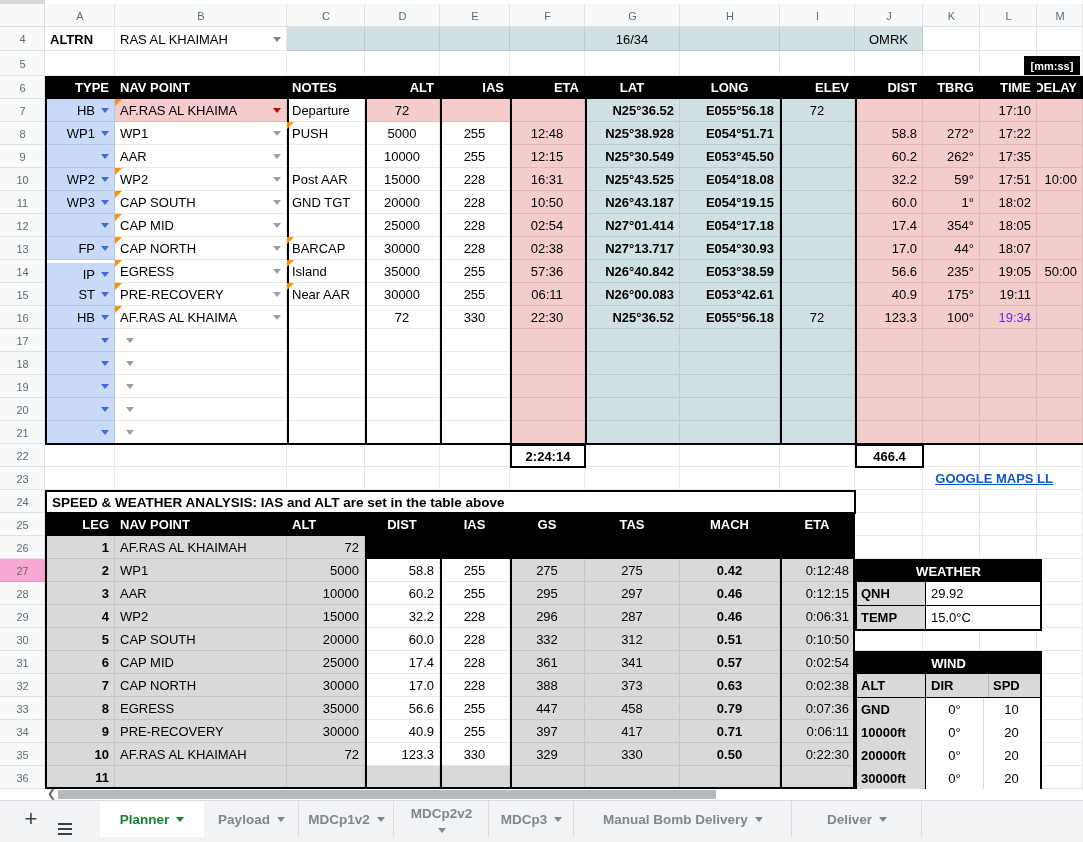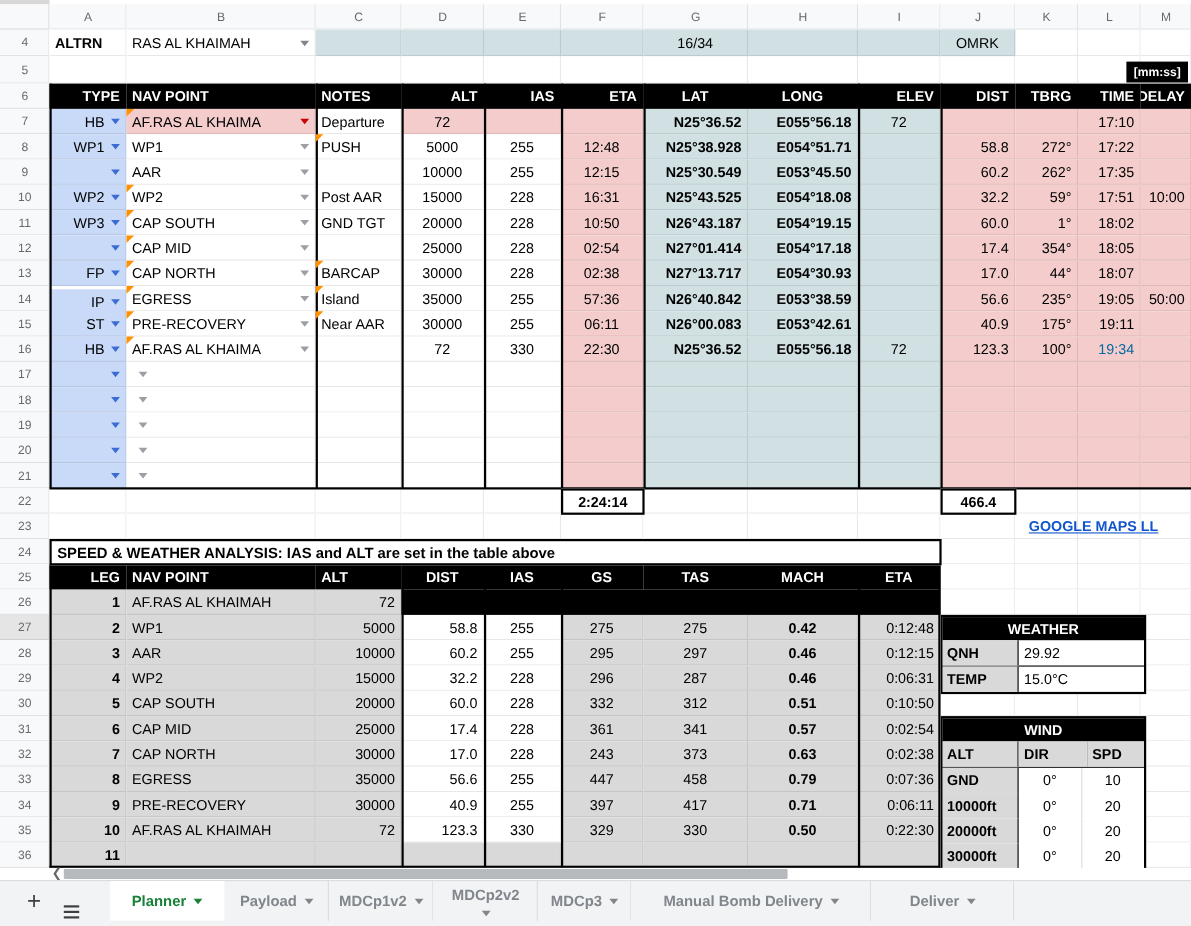--- a/index.html
+++ b/index.html
@@ -84,21 +84,21 @@
       <div class="cell hdrtxt" style="left: 0px; top: 329px; width: 45px; height: 23px; background: rgb(248, 249, 250); justify-content: center;">17</div>
       <div class="cell hdrtxt" style="left: 0px; top: 352px; width: 45px; height: 23px; background: rgb(248, 249, 250); justify-content: center;">18</div>
       <div class="cell hdrtxt" style="left: 0px; top: 375px; width: 45px; height: 23px; background: rgb(248, 249, 250); justify-content: center;">19</div>
       <div class="cell hdrtxt" style="left: 0px; top: 398px; width: 45px; height: 23px; background: rgb(248, 249, 250); justify-content: center;">20</div>
       <div class="cell hdrtxt" style="left: 0px; top: 421px; width: 45px; height: 23px; background: rgb(248, 249, 250); justify-content: center;">21</div>
       <div class="cell hdrtxt" style="left: 0px; top: 444px; width: 45px; height: 23px; background: rgb(248, 249, 250); justify-content: center;">22</div>
       <div class="cell hdrtxt" style="left: 0px; top: 467px; width: 45px; height: 23px; background: rgb(248, 249, 250); justify-content: center;">23</div>
       <div class="cell hdrtxt" style="left: 0px; top: 490px; width: 45px; height: 23px; background: rgb(248, 249, 250); justify-content: center;">24</div>
       <div class="cell hdrtxt" style="left: 0px; top: 513px; width: 45px; height: 23px; background: rgb(248, 249, 250); justify-content: center;">25</div>
       <div class="cell hdrtxt" style="left: 0px; top: 536px; width: 45px; height: 23px; background: rgb(248, 249, 250); justify-content: center;">26</div>
-      <div class="cell hdrtxt" style="left: 0px; top: 559px; width: 45px; height: 23px; background: #e5e5e5; justify-content: center;">27</div>
+      <div class="cell hdrtxt" style="left: 0px; top: 559px; width: 45px; height: 23px; background: #f9a8d4; justify-content: center;">27</div>
       <div class="cell hdrtxt" style="left: 0px; top: 582px; width: 45px; height: 23px; background: rgb(248, 249, 250); justify-content: center;">28</div>
       <div class="cell hdrtxt" style="left: 0px; top: 605px; width: 45px; height: 23px; background: rgb(248, 249, 250); justify-content: center;">29</div>
       <div class="cell hdrtxt" style="left: 0px; top: 628px; width: 45px; height: 23px; background: rgb(248, 249, 250); justify-content: center;">30</div>
       <div class="cell hdrtxt" style="left: 0px; top: 651px; width: 45px; height: 23px; background: rgb(248, 249, 250); justify-content: center;">31</div>
       <div class="cell hdrtxt" style="left: 0px; top: 674px; width: 45px; height: 23px; background: rgb(248, 249, 250); justify-content: center;">32</div>
       <div class="cell hdrtxt" style="left: 0px; top: 697px; width: 45px; height: 23px; background: rgb(248, 249, 250); justify-content: center;">33</div>
       <div class="cell hdrtxt" style="left: 0px; top: 720px; width: 45px; height: 23px; background: rgb(248, 249, 250); justify-content: center;">34</div>
       <div class="cell hdrtxt" style="left: 0px; top: 743px; width: 45px; height: 23px; background: rgb(248, 249, 250); justify-content: center;">35</div>
       <div class="cell hdrtxt" style="left: 0px; top: 766px; width: 45px; height: 23px; background: rgb(248, 249, 250); justify-content: center;">36</div>
       <div class="cell" style="left: 45px; top: 27px; width: 70px; height: 24px; background: rgb(255, 255, 255); z-index: 0;"></div>
@@ -691,21 +691,21 @@
       <div class="cell" style="left: 115px; top: 306px; width: 172px; height: 23px; background: rgb(255, 255, 255); justify-content: space-between; font-weight: normal; color: rgb(0, 0, 0); z-index: 2; padding-left: 5px; padding-right: 6px;">AF.RAS AL KHAIMA<span class="caret" style="border-top-color: rgb(154, 160, 166); margin-left: 6px;"></span></div>
       <div class="cell" style="left: 287px; top: 306px; width: 78px; height: 23px; background: rgb(255, 255, 255); justify-content: flex-start; font-weight: normal; color: rgb(0, 0, 0); z-index: 2; padding-left: 5px; padding-right: 6px;"></div>
       <div class="cell" style="left: 365px; top: 306px; width: 75px; height: 23px; background: rgb(255, 255, 255); justify-content: center; font-weight: normal; color: rgb(0, 0, 0); z-index: 2; padding-left: 5px; padding-right: 6px;">72</div>
       <div class="cell" style="left: 440px; top: 306px; width: 70px; height: 23px; background: rgb(255, 255, 255); justify-content: center; font-weight: normal; color: rgb(0, 0, 0); z-index: 2; padding-left: 5px; padding-right: 6px;">330</div>
       <div class="cell" style="left: 510px; top: 306px; width: 75px; height: 23px; background: rgb(244, 204, 204); justify-content: center; font-weight: normal; color: rgb(0, 0, 0); z-index: 2; padding-left: 5px; padding-right: 6px;">22:30</div>
       <div class="cell" style="left: 585px; top: 306px; width: 95px; height: 23px; background: rgb(208, 224, 227); justify-content: flex-end; font-weight: bold; color: rgb(0, 0, 0); z-index: 2; padding-left: 5px; padding-right: 6px;">N25°36.52</div>
       <div class="cell" style="left: 680px; top: 306px; width: 100px; height: 23px; background: rgb(208, 224, 227); justify-content: flex-end; font-weight: bold; color: rgb(0, 0, 0); z-index: 2; padding-left: 5px; padding-right: 6px;">E055°56.18</div>
       <div class="cell" style="left: 780px; top: 306px; width: 75px; height: 23px; background: rgb(208, 224, 227); justify-content: center; font-weight: normal; color: rgb(0, 0, 0); z-index: 2; padding-left: 5px; padding-right: 6px;">72</div>
       <div class="cell" style="left: 855px; top: 306px; width: 68px; height: 23px; background: rgb(244, 204, 204); justify-content: flex-end; font-weight: normal; color: rgb(0, 0, 0); z-index: 2; padding-left: 5px; padding-right: 6px;">123.3</div>
       <div class="cell" style="left: 923px; top: 306px; width: 57px; height: 23px; background: rgb(244, 204, 204); justify-content: flex-end; font-weight: normal; color: rgb(0, 0, 0); z-index: 2; padding-left: 5px; padding-right: 6px;">100°</div>
-      <div class="cell" style="left: 980px; top: 306px; width: 57px; height: 23px; background: rgb(244, 204, 204); justify-content: flex-end; font-weight: normal; color: #0369a1; z-index: 2; padding-left: 5px; padding-right: 6px;">19:34</div>
+      <div class="cell" style="left: 980px; top: 306px; width: 57px; height: 23px; background: rgb(244, 204, 204); justify-content: flex-end; font-weight: normal; color: #6d28d9; z-index: 2; padding-left: 5px; padding-right: 6px;">19:34</div>
       <div class="cell" style="left: 1037px; top: 306px; width: 46px; height: 23px; background: rgb(244, 204, 204); justify-content: flex-end; font-weight: normal; color: rgb(0, 0, 0); z-index: 2; padding-left: 5px; padding-right: 6px;"></div>
       <div class="note" style="left: 115px; top: 306px;"></div>
       <div class="cell" style="left: 45px; top: 329px; width: 70px; height: 23px; background: rgb(201, 218, 248); justify-content: flex-end; font-weight: normal; color: rgb(0, 0, 0); z-index: 2; padding-left: 5px; padding-right: 6px;">
         <span class="caret" style="border-top-color: rgb(59, 108, 212); margin-left: 6px;"></span>
       </div>
       <div class="cell" style="left: 115px; top: 329px; width: 172px; height: 23px; background: rgb(255, 255, 255); justify-content: space-between; font-weight: normal; color: rgb(0, 0, 0); z-index: 2; padding-left: 5px; padding-right: 6px;">
         <span class="caret" style="border-top-color: rgb(154, 160, 166); margin-left: 6px;"></span>
       </div>
       <div class="cell" style="left: 287px; top: 329px; width: 78px; height: 23px; background: rgb(255, 255, 255); justify-content: flex-start; font-weight: normal; color: rgb(0, 0, 0); z-index: 2; padding-left: 5px; padding-right: 6px;"></div>
       <div class="cell" style="left: 365px; top: 329px; width: 75px; height: 23px; background: rgb(255, 255, 255); justify-content: center; font-weight: normal; color: rgb(0, 0, 0); z-index: 2; padding-left: 5px; padding-right: 6px;"></div>
@@ -851,21 +851,21 @@
       <div class="cell" style="left: 440px; top: 651px; width: 70px; height: 23px; background: rgb(255, 255, 255); justify-content: center; font-weight: normal; color: rgb(0, 0, 0); z-index: 2; padding-left: 5px; padding-right: 6px;">228</div>
       <div class="cell" style="left: 510px; top: 651px; width: 75px; height: 23px; background: rgb(217, 217, 217); justify-content: center; font-weight: normal; color: rgb(0, 0, 0); z-index: 2; padding-left: 5px; padding-right: 6px;">361</div>
       <div class="cell" style="left: 585px; top: 651px; width: 95px; height: 23px; background: rgb(217, 217, 217); justify-content: center; font-weight: normal; color: rgb(0, 0, 0); z-index: 2; padding-left: 5px; padding-right: 6px;">341</div>
       <div class="cell" style="left: 680px; top: 651px; width: 100px; height: 23px; background: rgb(217, 217, 217); justify-content: center; font-weight: bold; color: rgb(0, 0, 0); z-index: 2; padding-left: 5px; padding-right: 6px;">0.57</div>
       <div class="cell" style="left: 780px; top: 651px; width: 75px; height: 23px; background: rgb(217, 217, 217); justify-content: flex-end; font-weight: normal; color: rgb(0, 0, 0); z-index: 2; padding-left: 5px; padding-right: 6px;">0:02:54</div>
       <div class="cell" style="left: 45px; top: 674px; width: 70px; height: 23px; background: rgb(217, 217, 217); justify-content: flex-end; font-weight: bold; color: rgb(0, 0, 0); z-index: 2; padding-left: 5px; padding-right: 6px;">7</div>
       <div class="cell" style="left: 115px; top: 674px; width: 172px; height: 23px; background: rgb(217, 217, 217); justify-content: flex-start; font-weight: normal; color: rgb(0, 0, 0); z-index: 2; padding-left: 5px; padding-right: 6px;">CAP NORTH</div>
       <div class="cell" style="left: 287px; top: 674px; width: 78px; height: 23px; background: rgb(217, 217, 217); justify-content: flex-end; font-weight: normal; color: rgb(0, 0, 0); z-index: 2; padding-left: 5px; padding-right: 6px;">30000</div>
       <div class="cell" style="left: 365px; top: 674px; width: 75px; height: 23px; background: rgb(255, 255, 255); justify-content: flex-end; font-weight: normal; color: rgb(0, 0, 0); z-index: 2; padding-left: 5px; padding-right: 6px;">17.0</div>
       <div class="cell" style="left: 440px; top: 674px; width: 70px; height: 23px; background: rgb(255, 255, 255); justify-content: center; font-weight: normal; color: rgb(0, 0, 0); z-index: 2; padding-left: 5px; padding-right: 6px;">228</div>
-      <div class="cell" style="left: 510px; top: 674px; width: 75px; height: 23px; background: rgb(217, 217, 217); justify-content: center; font-weight: normal; color: rgb(0, 0, 0); z-index: 2; padding-left: 5px; padding-right: 6px;">243</div>
+      <div class="cell" style="left: 510px; top: 674px; width: 75px; height: 23px; background: rgb(217, 217, 217); justify-content: center; font-weight: normal; color: rgb(0, 0, 0); z-index: 2; padding-left: 5px; padding-right: 6px;">388</div>
       <div class="cell" style="left: 585px; top: 674px; width: 95px; height: 23px; background: rgb(217, 217, 217); justify-content: center; font-weight: normal; color: rgb(0, 0, 0); z-index: 2; padding-left: 5px; padding-right: 6px;">373</div>
       <div class="cell" style="left: 680px; top: 674px; width: 100px; height: 23px; background: rgb(217, 217, 217); justify-content: center; font-weight: bold; color: rgb(0, 0, 0); z-index: 2; padding-left: 5px; padding-right: 6px;">0.63</div>
       <div class="cell" style="left: 780px; top: 674px; width: 75px; height: 23px; background: rgb(217, 217, 217); justify-content: flex-end; font-weight: normal; color: rgb(0, 0, 0); z-index: 2; padding-left: 5px; padding-right: 6px;">0:02:38</div>
       <div class="cell" style="left: 45px; top: 697px; width: 70px; height: 23px; background: rgb(217, 217, 217); justify-content: flex-end; font-weight: bold; color: rgb(0, 0, 0); z-index: 2; padding-left: 5px; padding-right: 6px;">8</div>
       <div class="cell" style="left: 115px; top: 697px; width: 172px; height: 23px; background: rgb(217, 217, 217); justify-content: flex-start; font-weight: normal; color: rgb(0, 0, 0); z-index: 2; padding-left: 5px; padding-right: 6px;">EGRESS</div>
       <div class="cell" style="left: 287px; top: 697px; width: 78px; height: 23px; background: rgb(217, 217, 217); justify-content: flex-end; font-weight: normal; color: rgb(0, 0, 0); z-index: 2; padding-left: 5px; padding-right: 6px;">35000</div>
       <div class="cell" style="left: 365px; top: 697px; width: 75px; height: 23px; background: rgb(255, 255, 255); justify-content: flex-end; font-weight: normal; color: rgb(0, 0, 0); z-index: 2; padding-left: 5px; padding-right: 6px;">56.6</div>
       <div class="cell" style="left: 440px; top: 697px; width: 70px; height: 23px; background: rgb(255, 255, 255); justify-content: center; font-weight: normal; color: rgb(0, 0, 0); z-index: 2; padding-left: 5px; padding-right: 6px;">255</div>
       <div class="cell" style="left: 510px; top: 697px; width: 75px; height: 23px; background: rgb(217, 217, 217); justify-content: center; font-weight: normal; color: rgb(0, 0, 0); z-index: 2; padding-left: 5px; padding-right: 6px;">447</div>
       <div class="cell" style="left: 585px; top: 697px; width: 95px; height: 23px; background: rgb(217, 217, 217); justify-content: center; font-weight: normal; color: rgb(0, 0, 0); z-index: 2; padding-left: 5px; padding-right: 6px;">458</div>

